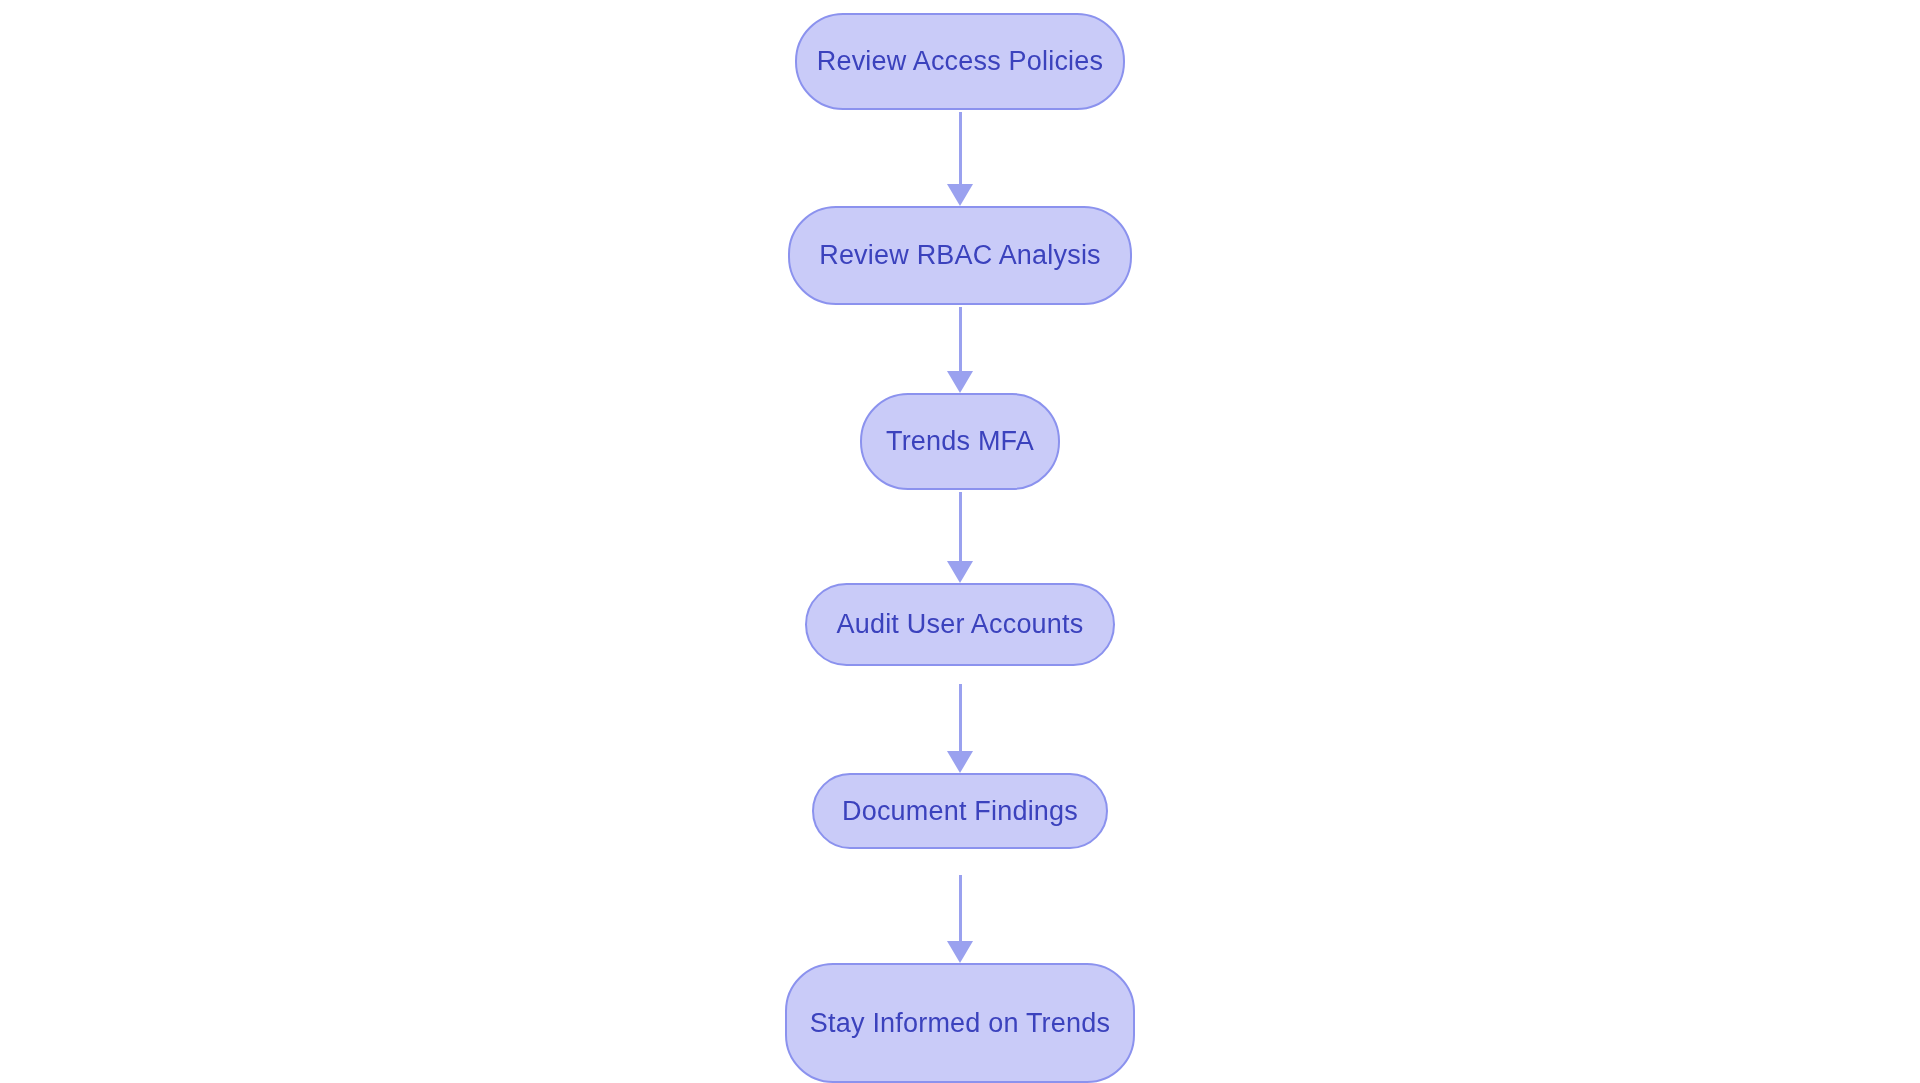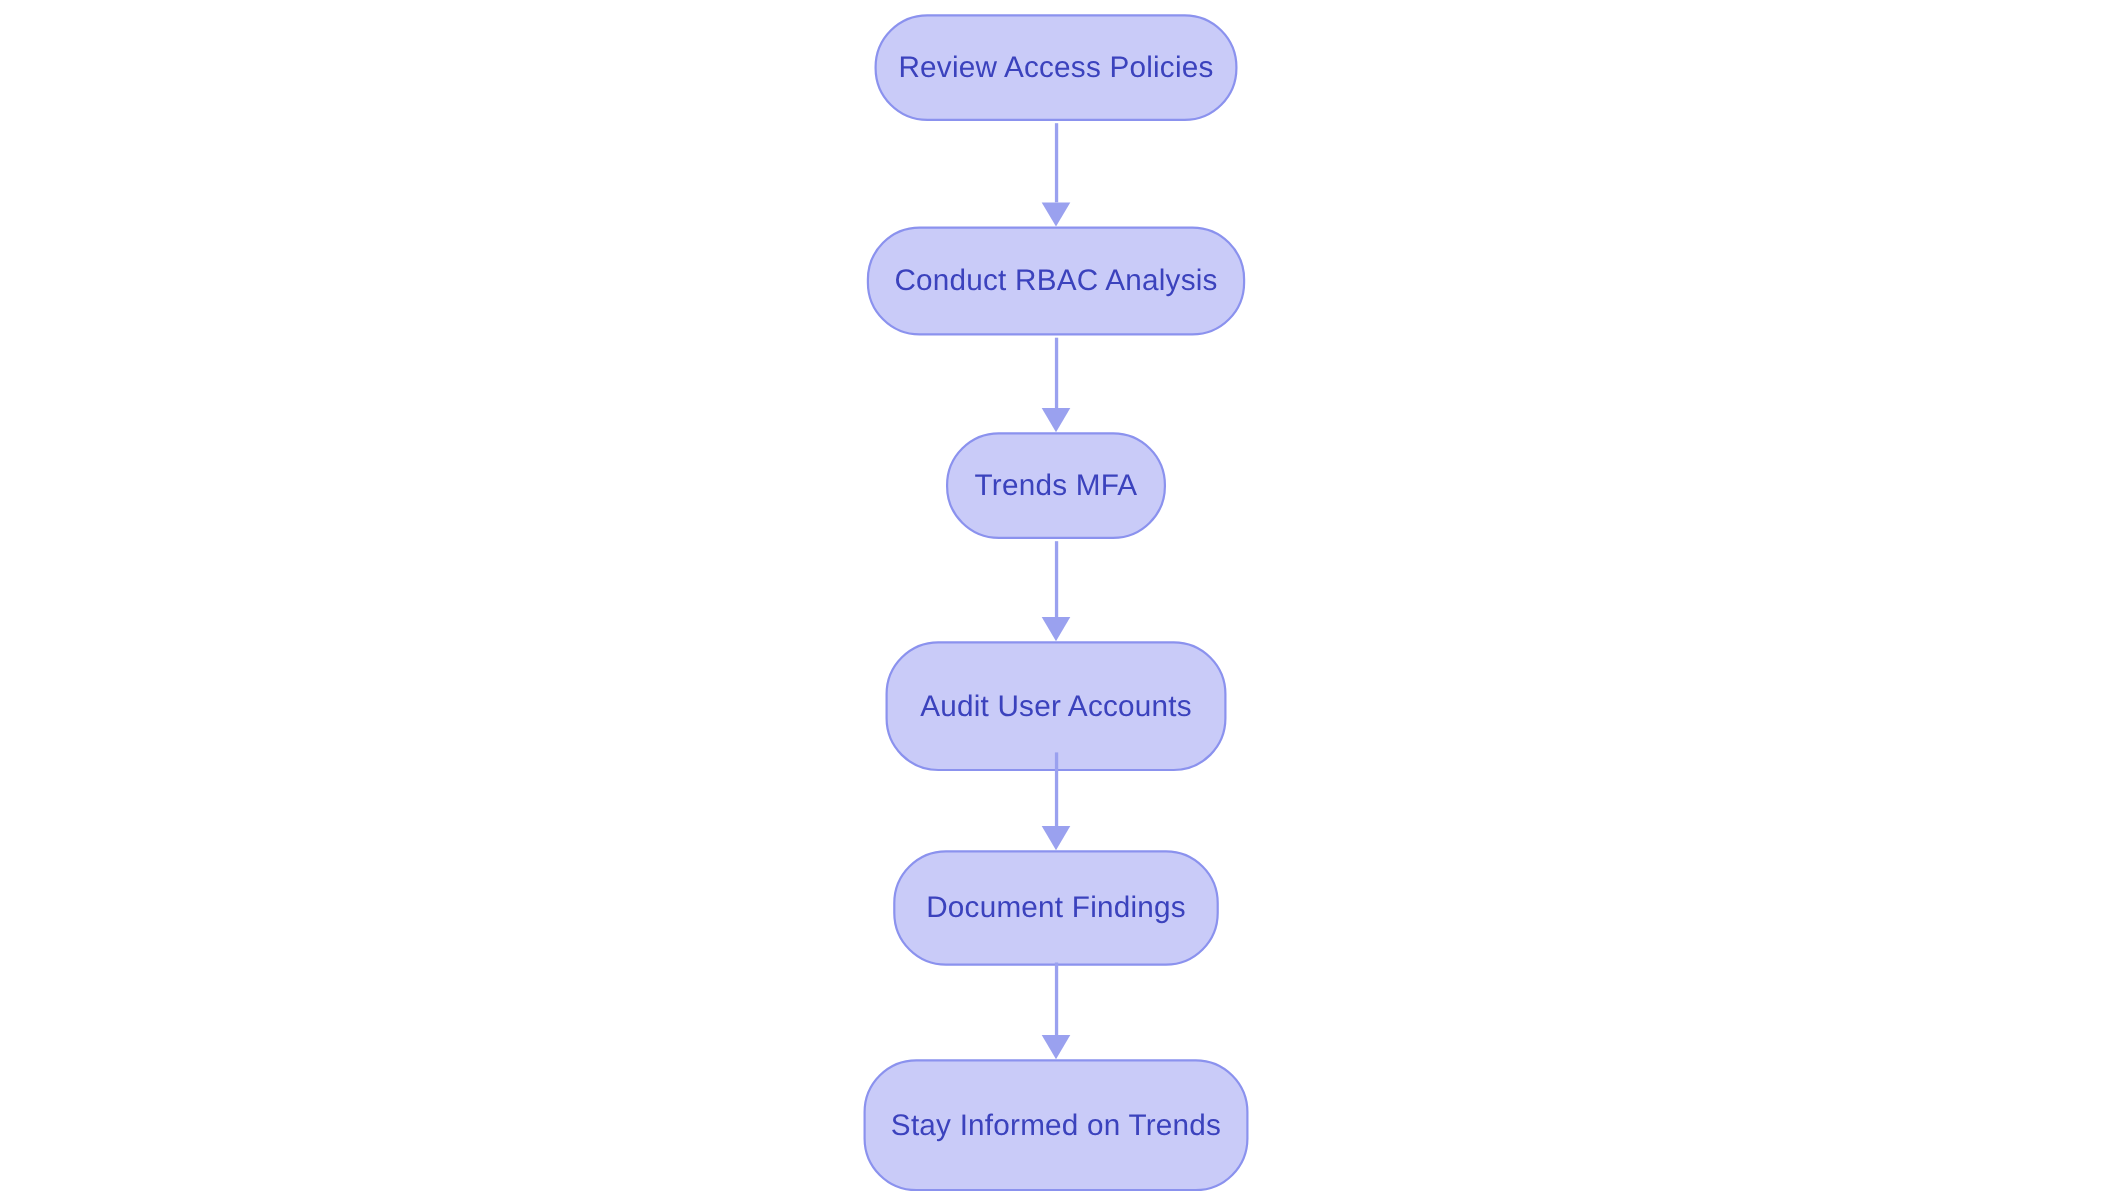--- a/index.html
+++ b/index.html
@@ -31,22 +31,22 @@
     border-radius: 48px;
     color: var(--node-text);
     font-size: 27px;
     letter-spacing: 0.2px;
     white-space: nowrap;
     text-align: left;
   }
   .flow-node.n1 { left: 795px; top: 13px;  width: 330px; height: 97px; }
   .flow-node.n2 { left: 788px; top: 206px; width: 344px; height: 99px; }
   .flow-node.n3 { left: 860px; top: 393px; width: 200px; height: 97px; }
-  .flow-node.n4 { left: 805px; top: 583px; width: 310px; height: 118px; }
-  .flow-node.n5 { left: 812px; top: 773px; width: 296px; height: 105px; }
+  .flow-node.n4 { left: 805px; top: 583px; width: 310px; height: 83px; }
+  .flow-node.n5 { left: 812px; top: 773px; width: 296px; height: 76px; }
   .flow-node.n6 { left: 785px; top: 963px; width: 350px; height: 120px; }
 
   .arrow {
     position: absolute;
     left: 947px;
     width: 26px;
     display: flex;
     flex-direction: column;
     align-items: center;
   }
@@ -75,21 +75,21 @@
   <div class="flow-node n1">
     <span>Review Access Policies</span>
   </div>
 
   <div class="arrow a1">
     <div class="arrow-line"></div>
     <div class="arrow-head"></div>
   </div>
 
   <div class="flow-node n2">
-    <span>Conduct RBAC Analysis</span>
+    <span>Review RBAC Analysis</span>
   </div>
 
   <div class="arrow a2">
     <div class="arrow-line"></div>
     <div class="arrow-head"></div>
   </div>
 
   <div class="flow-node n3">
     <span>Trends MFA</span>
   </div>

